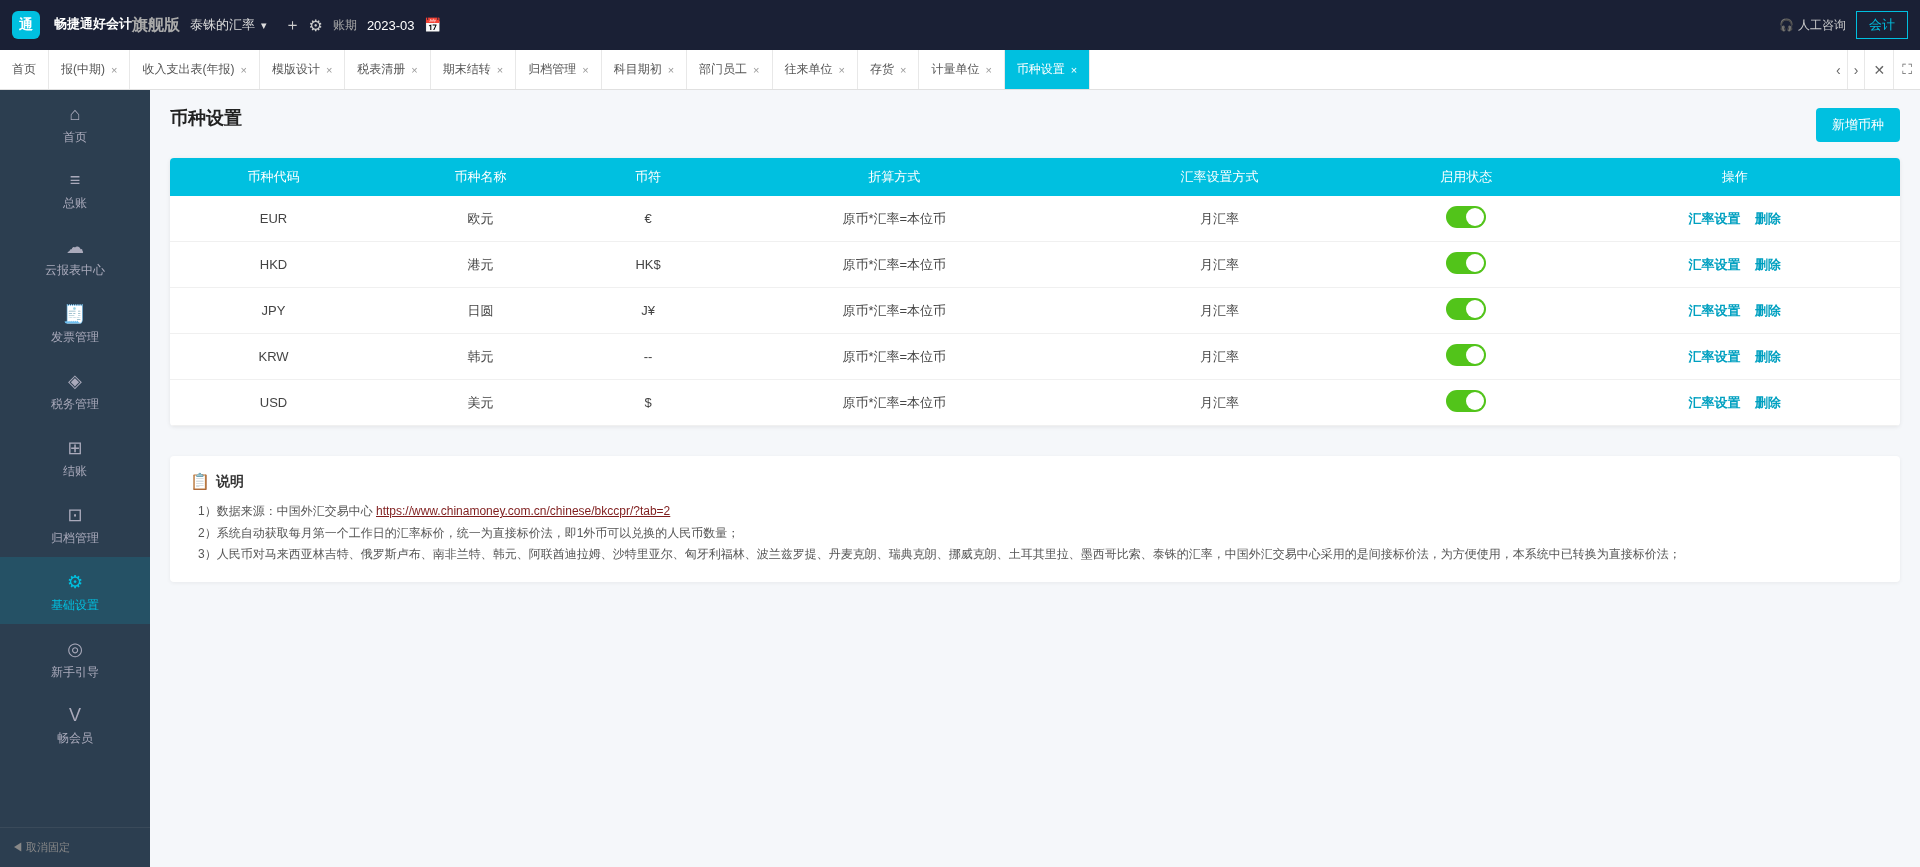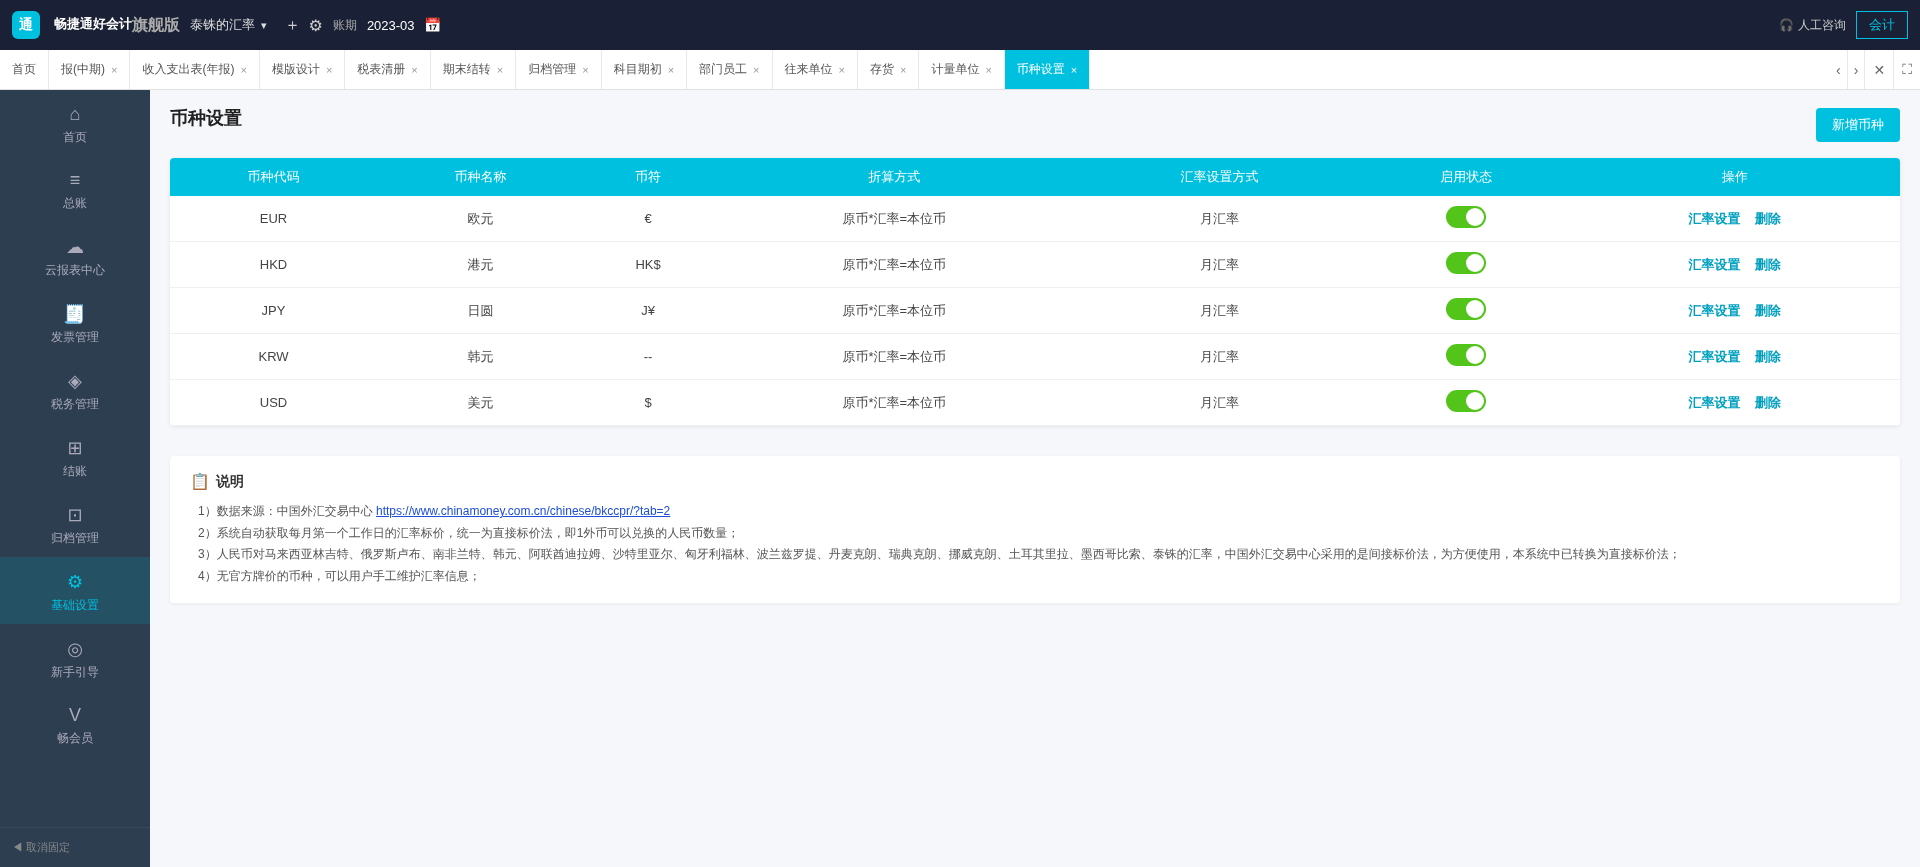--- a/index.html
+++ b/index.html
@@ -65,21 +65,21 @@
     
     .toggle { display: inline-block; width: 40px; height: 22px; background: #52c41a; border-radius: 11px; position: relative; cursor: pointer; }
     .toggle::after { content: ''; position: absolute; width: 18px; height: 18px; background: white; border-radius: 50%; top: 2px; right: 2px; transition: 0.2s; }
 
     
     .notice-section { margin-top: 30px; padding: 16px 20px; background: white; border-radius: 4px; box-shadow: 0 1px 4px rgba(0,0,0,0.06); }
     .notice-title { display: flex; align-items: center; gap: 6px; font-size: 14px; font-weight: bold; color: #333; margin-bottom: 10px; }
     .notice-icon { color: #00c0e0; font-size: 16px; }
     .notice-list { padding-left: 8px; }
     .notice-item { font-size: 12px; color: #555; line-height: 1.8; }
-    .notice-link { color: #1d4ed8; text-decoration: underline; cursor: pointer; }
+    .notice-link { color: #7f1d1d; text-decoration: underline; cursor: pointer; }
 
     .table-wrapper { position: relative; }
   </style>
 </head>
 <body>
 
 <div class="top-bar">
   <div class="logo-area">
     <div class="logo-icon">
       <span>通</span>
@@ -315,18 +315,17 @@
 
     <div class="notice-section">
       <div class="notice-title">
         <span class="notice-icon">📋</span>
         <span>说明</span>
       </div>
       <div class="notice-list" id="notice-list">
           <div class="notice-item">1）数据来源：中国外汇交易中心 <a class="notice-link">https://www.chinamoney.com.cn/chinese/bkccpr/?tab=2</a></div>
           <div class="notice-item">2）系统自动获取每月第一个工作日的汇率标价，统一为直接标价法，即1外币可以兑换的人民币数量；</div>
           <div class="notice-item">3）人民币对马来西亚林吉特、俄罗斯卢布、南非兰特、韩元、阿联酋迪拉姆、沙特里亚尔、匈牙利福林、波兰兹罗提、丹麦克朗、瑞典克朗、挪威克朗、土耳其里拉、墨西哥比索、泰铢的汇率，中国外汇交易中心采用的是间接标价法，为方便使用，本系统中已转换为直接标价法；</div>
-          <div class="notice-item">4）无官方牌价的币种，可以用户手工维护汇率信息；</div>
         </div>
     </div>
 
   </div>
 </div>
 
 </body></html>

